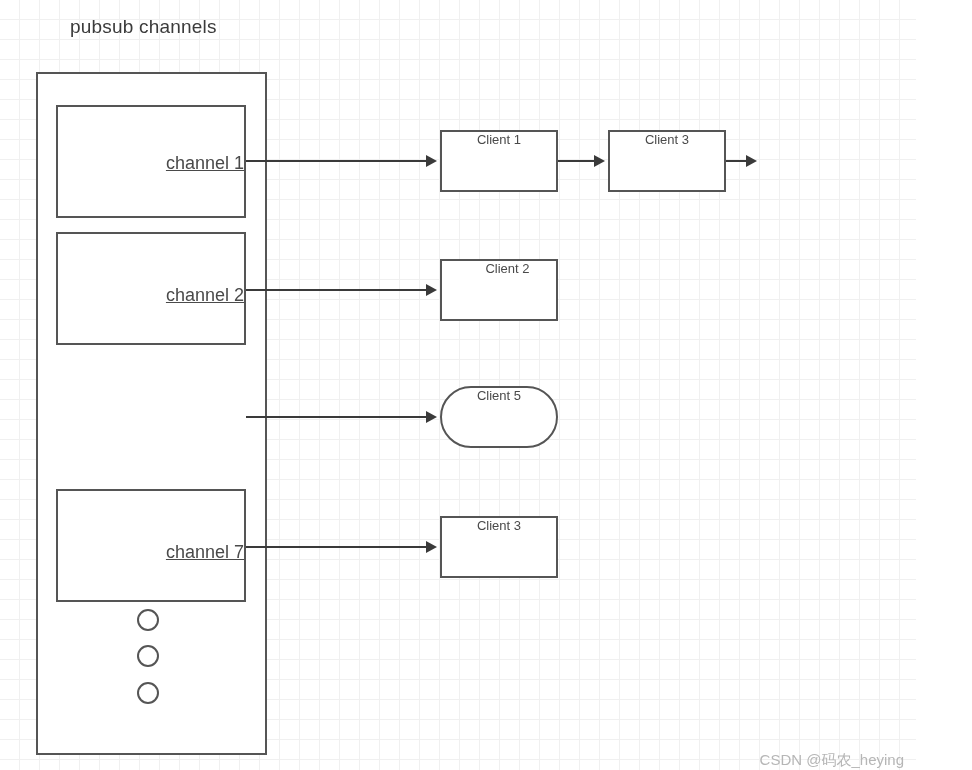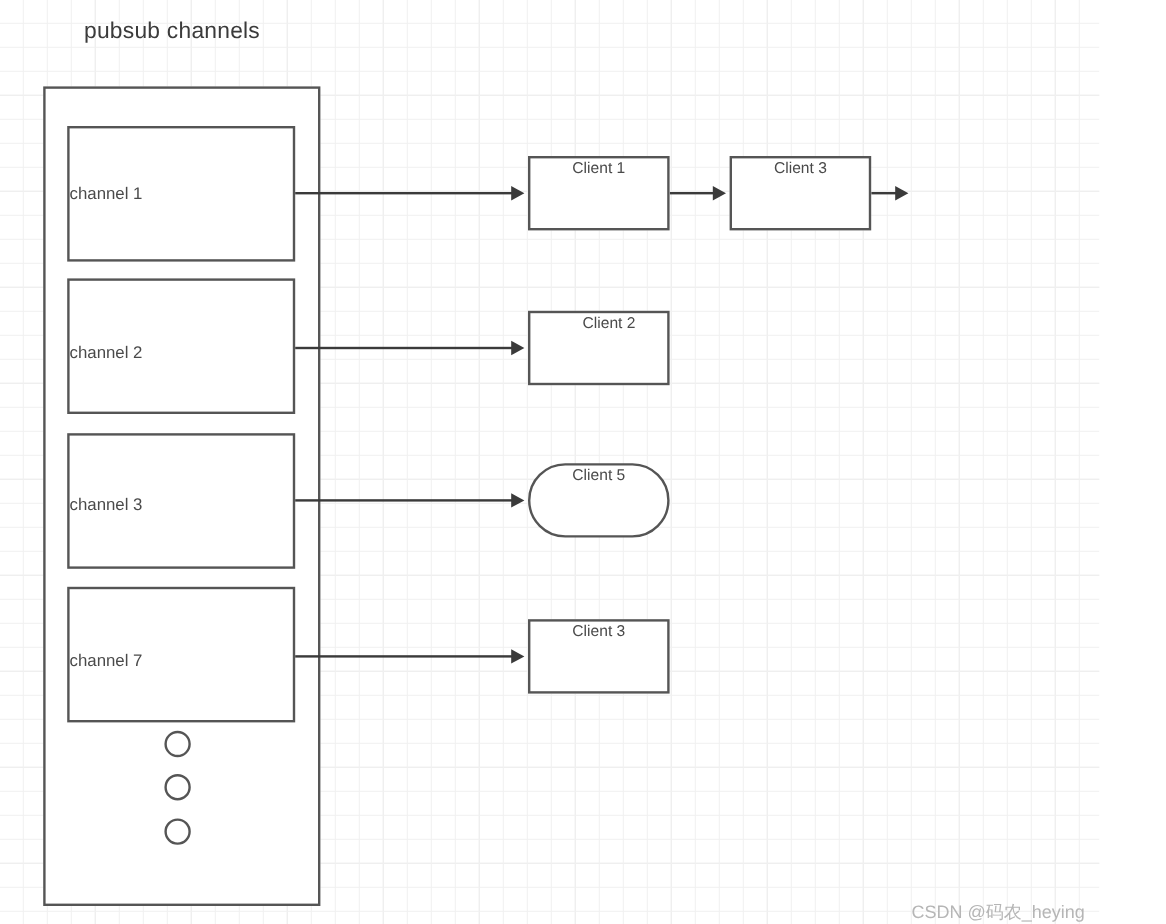--- a/index.html
+++ b/index.html
@@ -59,24 +59,25 @@
     width: 190px;
     height: 113px;
     border: 2px solid #555555;
     background: #ffffff;
     box-sizing: border-box;
   }
   .channel-label {
     position: absolute;
     left: 0;
     width: 100%;
-    text-align: left;
-    font-size: 14px;
+    text-align: right;
+    font-size: 18px;
     color: #4a4a4a;
     white-space: nowrap;
+    text-decoration: underline;
   }
 
   .client-box {
     position: absolute;
     width: 118px;
     height: 62px;
     border: 2px solid #555555;
     background: #ffffff;
     box-sizing: border-box;
     display: flex;
@@ -133,23 +134,20 @@
   <div class="diagram-title">pubsub channels</div>
 
   <div class="outer-container"></div>
 
   <div class="channel-box" style="top:105px;">
     <div class="channel-label" style="top:46px;">channel 1</div>
   </div>
   <div class="channel-box" style="top:232px;">
     <div class="channel-label" style="top:51px;">channel 2</div>
   </div>
-  <div class="channel-box" style="top:361px;">
-    <div class="channel-label" style="top:49px;">channel 3</div>
-  </div>
   <div class="channel-box" style="top:489px;">
     <div class="channel-label" style="top:51px;">channel 7</div>
   </div>
 
   <div class="ellipsis-dot" style="left:137px; top:609px;"></div>
   <div class="ellipsis-dot" style="left:137px; top:645px;"></div>
   <div class="ellipsis-dot" style="left:137px; top:682px;"></div>
 
   <div class="connector" style="left:246px; top:160px; width:183px;"></div>
   <div class="arrow-head" style="left:426px; top:155px;"></div>

